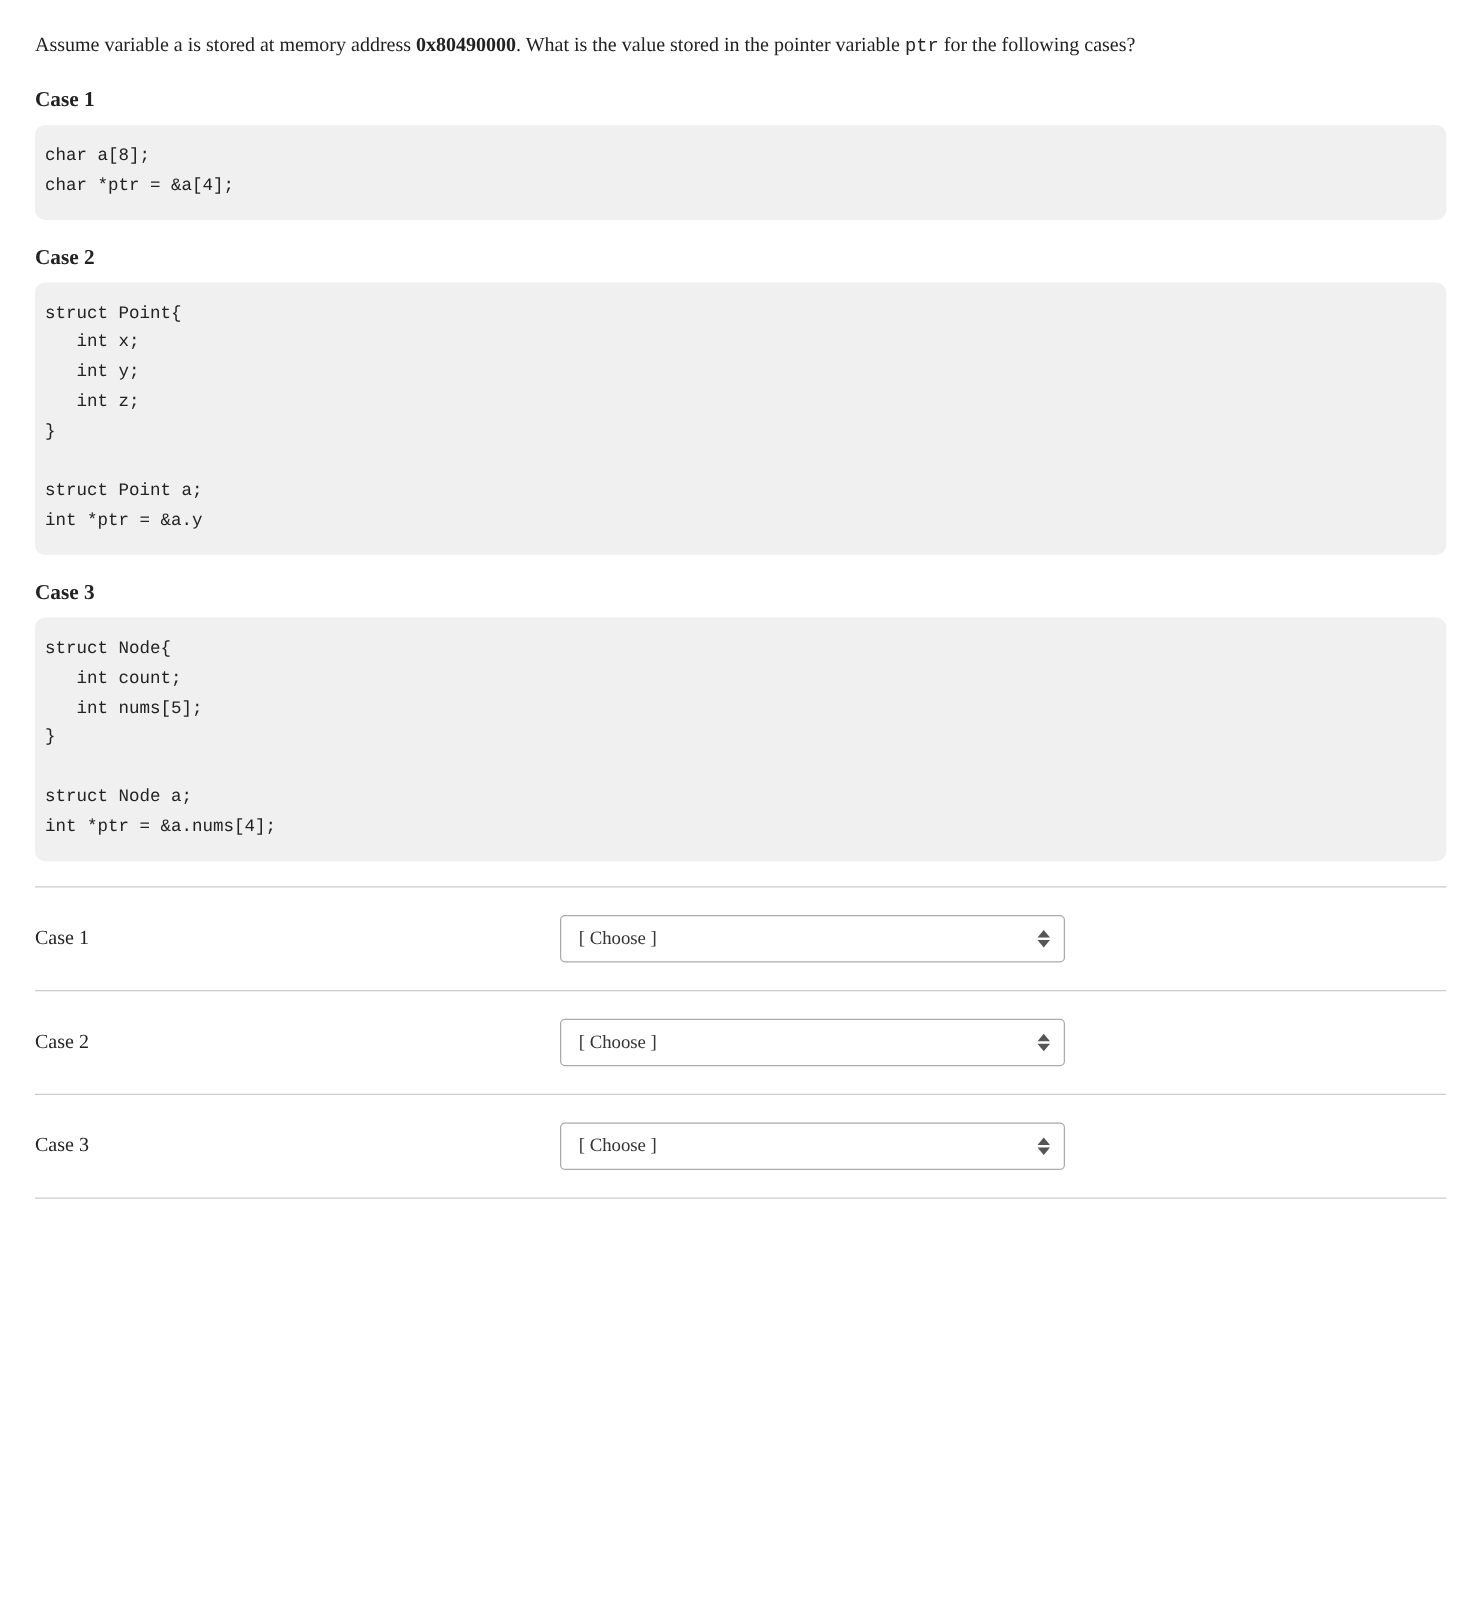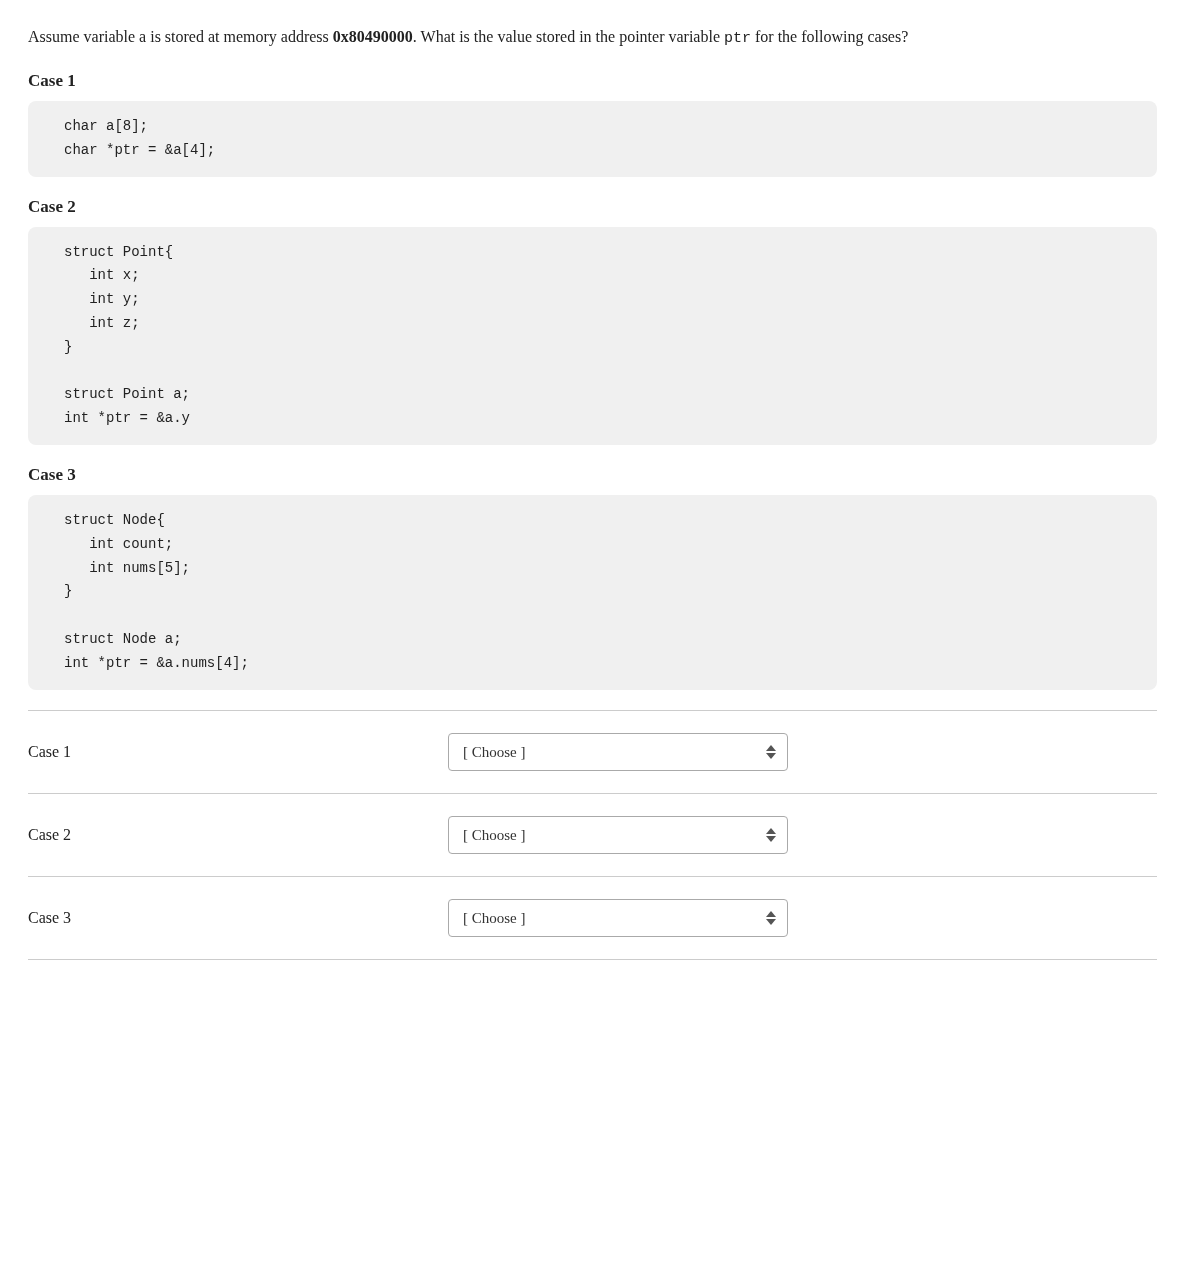--- a/index.html
+++ b/index.html
@@ -33,21 +33,21 @@
     .case-label {
       font-size: 17px;
       font-weight: bold;
       margin-bottom: 10px;
       margin-top: 4px;
     }
 
     .code-block {
       background: #f0f0f0;
       border-radius: 8px;
-      padding: 14px 36px;
+      padding: 14px 8px;
       margin-bottom: 20px;
       font-family: 'Courier New', Courier, monospace;
       font-size: 14px;
       line-height: 1.7;
       color: #222;
       white-space: pre;
     }
 
     .answer-section {
       border-top: 1px solid #ccc;
@@ -75,21 +75,21 @@
 
     .answer-select {
       appearance: none;
       -webkit-appearance: none;
       background: #fff;
       border: 1px solid #aaa;
       border-radius: 4px;
       padding: 10px 48px 10px 14px;
       font-size: 15px;
       color: #333;
-      width: 340px;
+      width: 404px;
       cursor: pointer;
       font-family: Georgia, 'Times New Roman', serif;
     }
 
     .select-arrow {
       position: absolute;
       right: 12px;
       top: 50%;
       transform: translateY(-50%);
       pointer-events: none;

